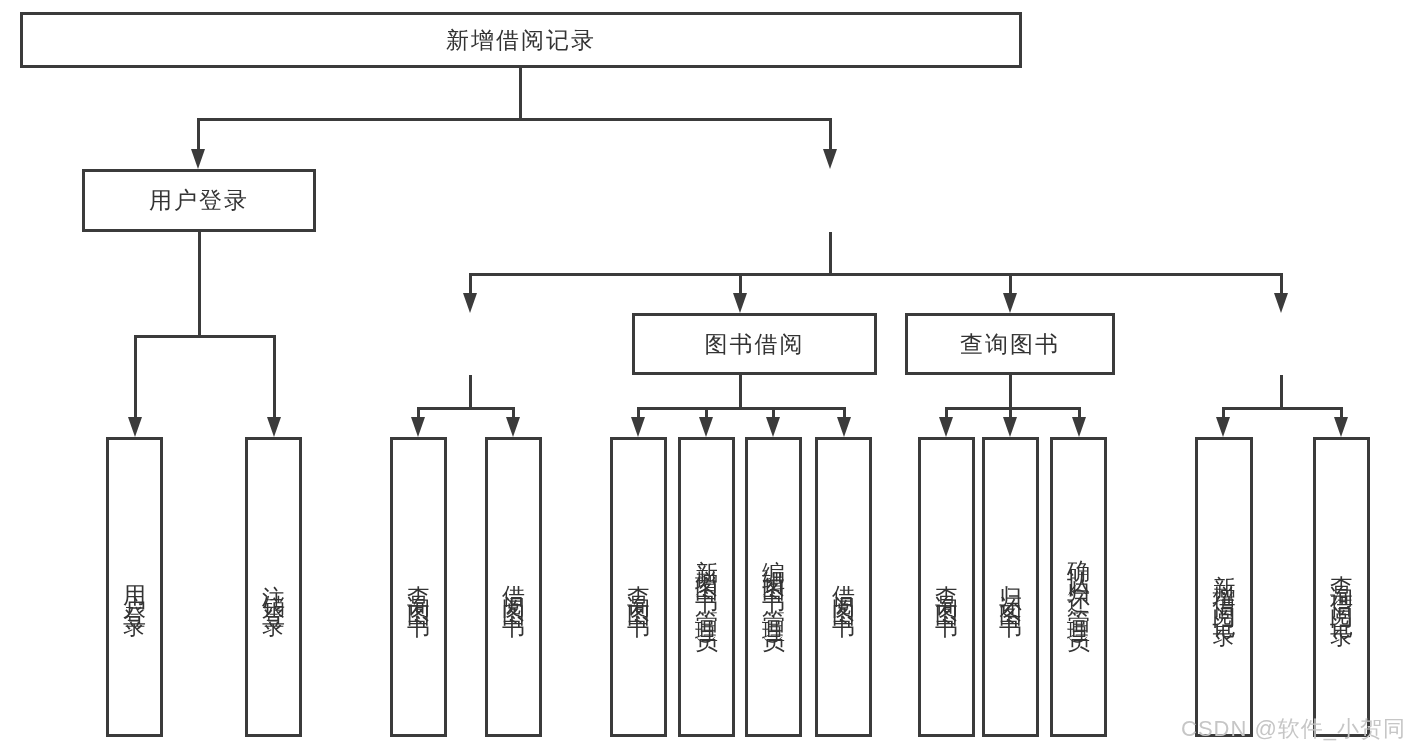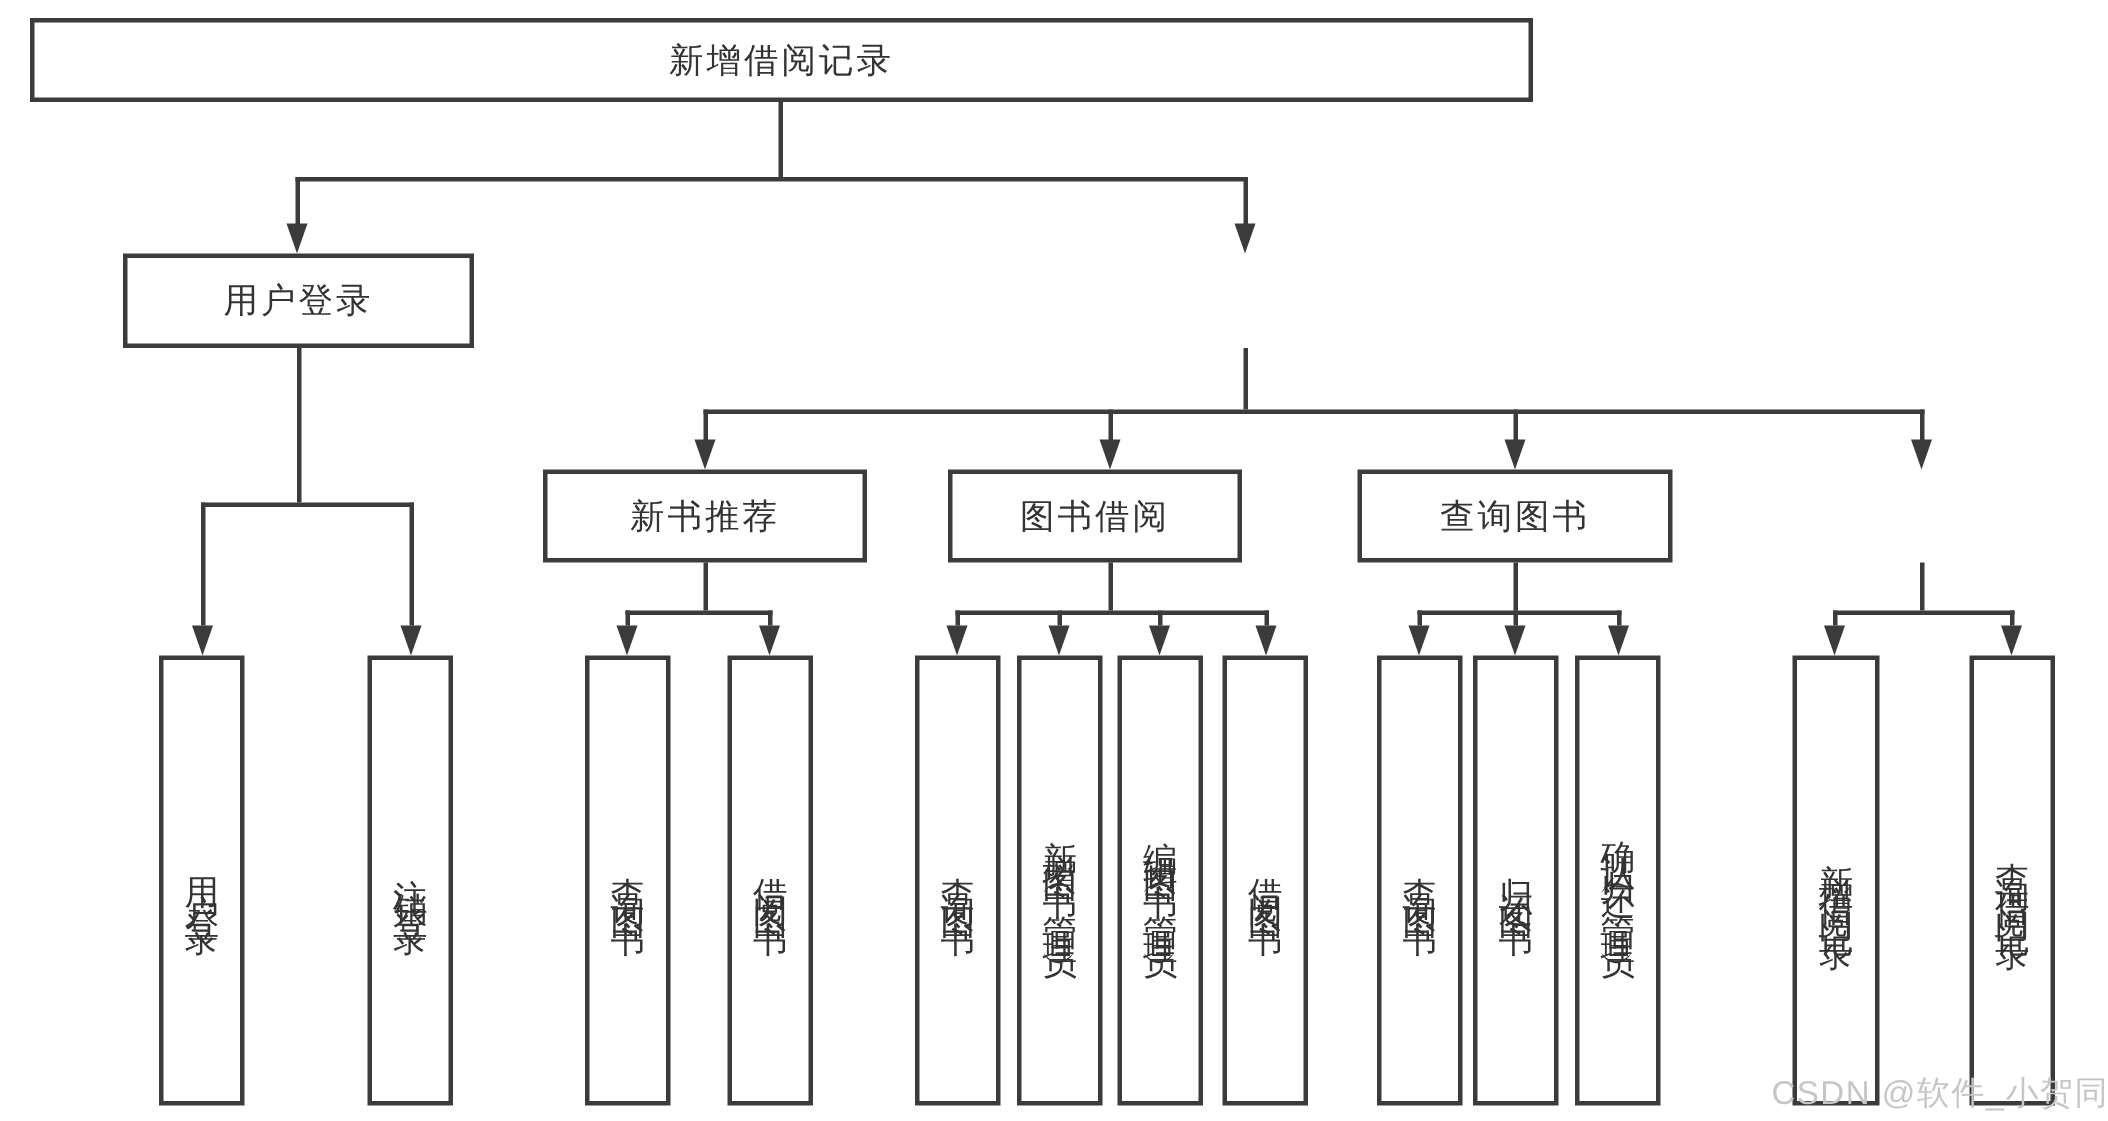--- a/index.html
+++ b/index.html
@@ -105,24 +105,21 @@
   <div class="hline" style="left:469px; top:273px; width:814px;"></div>
   <div class="vline" style="left:469px; top:273px; height:22px;"></div>
   <div class="arrow" style="left:463px; top:293px;"></div>
   <div class="vline" style="left:739px; top:273px; height:22px;"></div>
   <div class="arrow" style="left:733px; top:293px;"></div>
   <div class="vline" style="left:1009px; top:273px; height:22px;"></div>
   <div class="arrow" style="left:1003px; top:293px;"></div>
   <div class="vline" style="left:1280px; top:273px; height:22px;"></div>
   <div class="arrow" style="left:1274px; top:293px;"></div>
 
-  <div class="box" style="left:362px; top:313px; width:216px; height:62px;">
-    <span>新书推荐</span>
-  </div>
-  <div class="box" style="left:632px; top:313px; width:196px; height:62px;">
+  <div class="box" style="left:632px; top:313px; width:245px; height:62px;">
     <span>图书借阅</span>
   </div>
   <div class="box" style="left:905px; top:313px; width:210px; height:62px;">
     <span>查询图书</span>
   </div>
 
   <div class="vline" style="left:469px; top:375px; height:32px;"></div>
   <div class="hline" style="left:417px; top:407px; width:98px;"></div>
   <div class="vline" style="left:417px; top:407px; height:10px;"></div>
   <div class="arrow" style="left:411px; top:417px;"></div>

